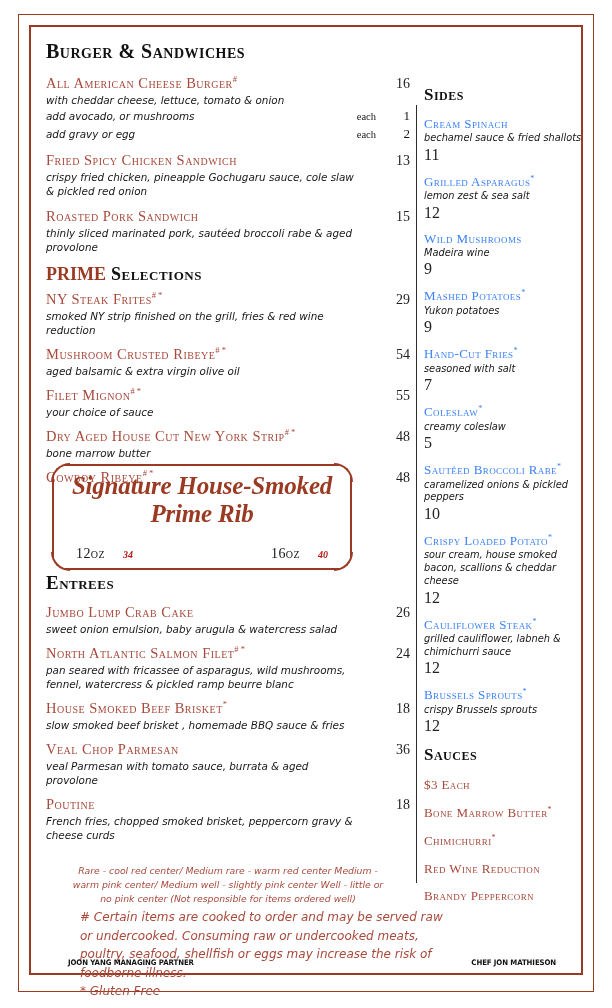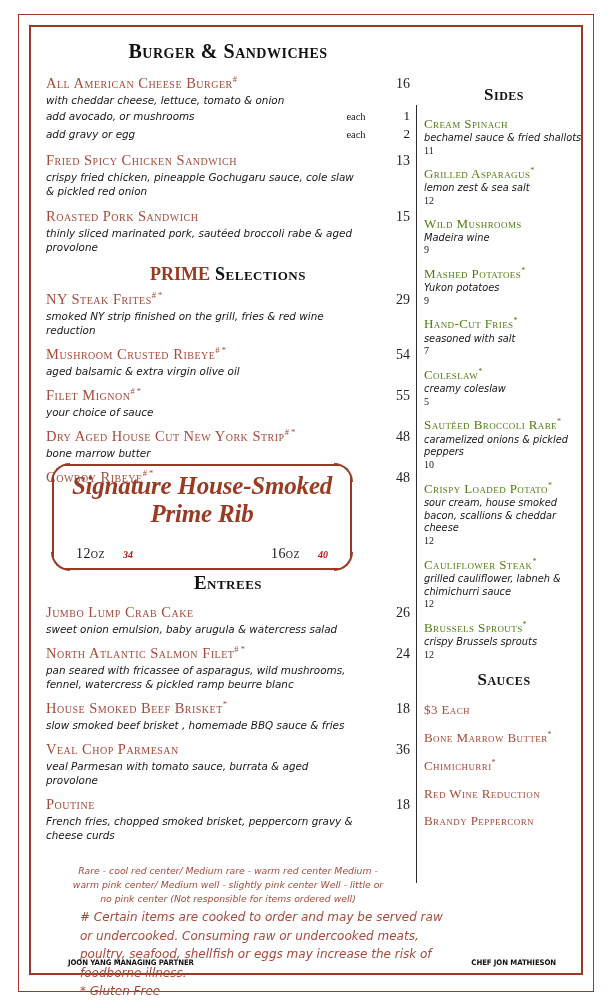--- a/index.html
+++ b/index.html
@@ -53,21 +53,21 @@
   .divider {
     position: absolute;
     left: 416px; top: 105px;
     width: 0;
     height: 778px;
     border-left: 1.4px solid #2b2b2b;
   }
 
   
   .section-head {
-    text-align: center;
+    text-align: left;
     font-family: "Liberation Serif", "DejaVu Serif", serif;
     font-weight: bold;
     color: #111111;
     font-variant: small-caps;
     letter-spacing: 0.5px;
   }
   .section-head.big { font-size: 20px; margin: 4px 0 12px; }
   .section-head.mid { font-size: 18px; margin: 10px 0 6px; }
   .section-head.side { font-size: 17px; margin: 0 0 12px; }
   .section-head .prime-word {
@@ -120,21 +120,21 @@
     align-items: baseline;
     font-family: "DejaVu Sans", "Liberation Sans", sans-serif;
     font-style: italic;
     font-size: 10.4px;
     color: #161616;
     line-height: 1.4;
   }
   .addon-label { flex: 1 1 auto; }
   .addon-each {
     flex: 0 0 40px;
-    text-align: center;
+    text-align: right;
     font-style: normal;
     font-family: "Liberation Serif", "DejaVu Serif", serif;
     font-size: 10.5px;
   }
   .addon-price {
     flex: 0 0 34px;
     text-align: right;
     font-style: normal;
     font-family: "Liberation Serif", "DejaVu Serif", serif;
     font-size: 13px;
@@ -217,39 +217,39 @@
     line-height: 1.5;
     margin-top: 22px;
     padding: 0 22px;
   }
 
   
   .side-item { margin-bottom: 9px; }
   .side-name {
     font-variant: small-caps;
     font-size: 13px;
-    color: #4d7c0f;
+    color: #3b82f6;
     letter-spacing: 0.4px;
     line-height: 1.15;
   }
   .side-name .sup {
     font-size: 8px;
     vertical-align: super;
   }
   .side-desc {
     font-family: "DejaVu Sans", "Liberation Sans", sans-serif;
     font-style: italic;
     font-size: 9.8px;
     color: #161616;
     line-height: 1.3;
     margin-top: 0px;
   }
   .side-price {
     font-family: "Liberation Serif", "DejaVu Serif", serif;
-    font-size: 10px;
+    font-size: 16px;
     color: #222;
     line-height: 1.25;
   }
 
   
   .sauce-head { margin: 16px 0 12px; }
   .sauce-item {
     font-variant: small-caps;
     font-size: 13px;
     color: #a8493a;

